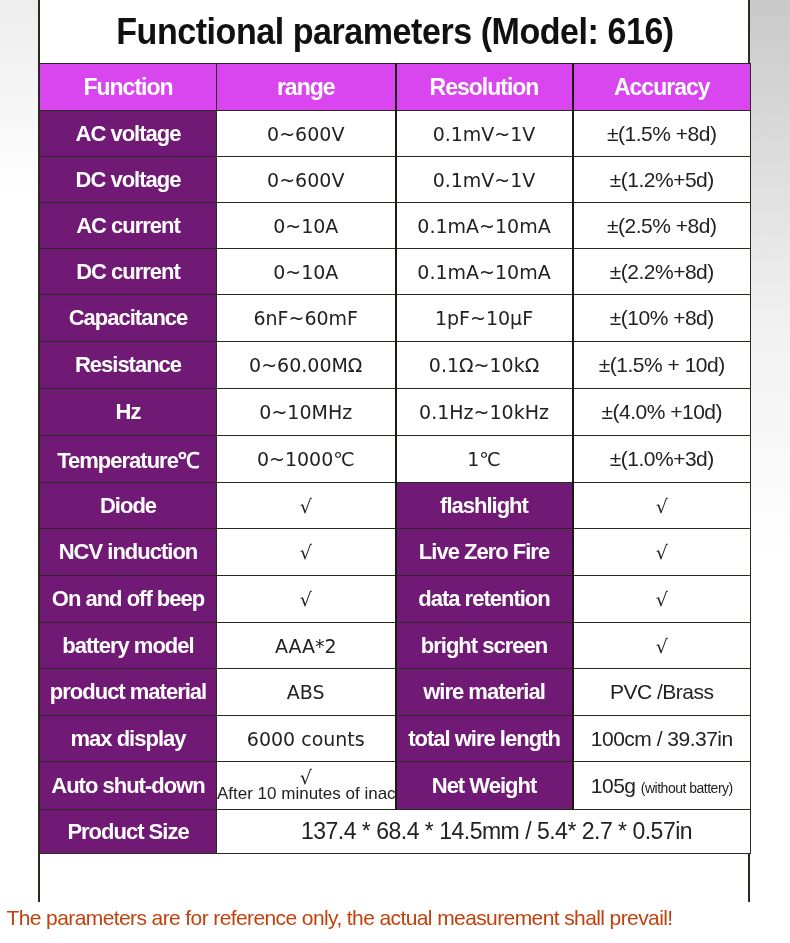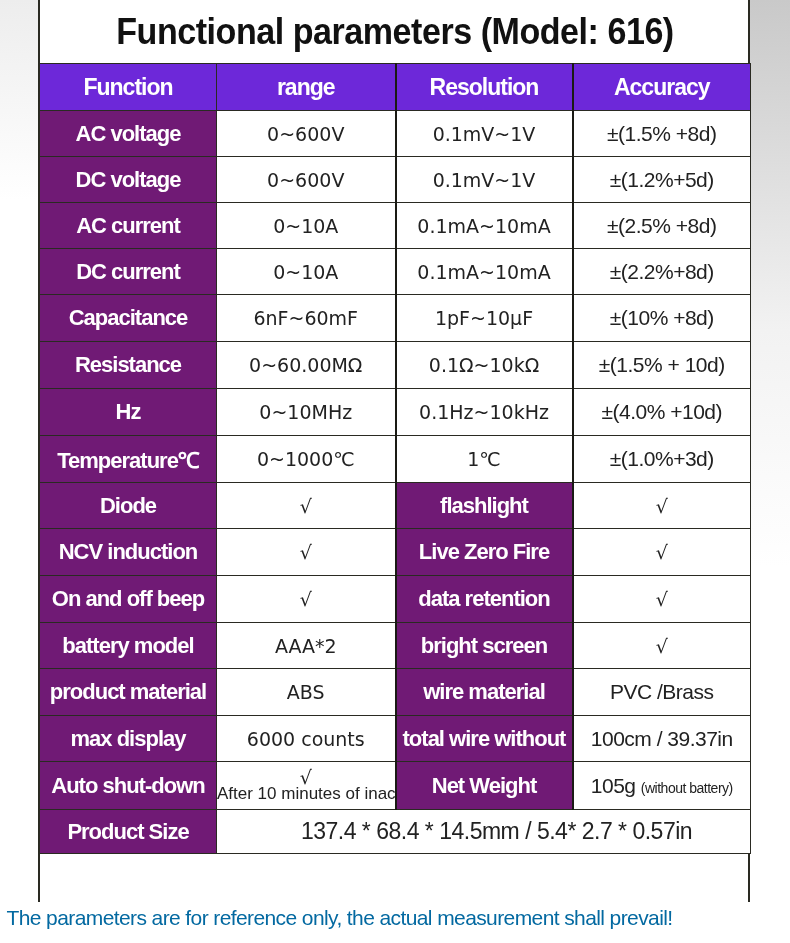--- a/index.html
+++ b/index.html
@@ -30,31 +30,31 @@
     transform:scaleX(0.92);
   }
   table.spec {
     position:absolute; left:39px; top:63px; width:711px;
     border-collapse:collapse; table-layout:fixed;
   }
   table.spec td {
     border:1px solid #2a2a22; padding:0; text-align:center;
     vertical-align:middle; overflow:hidden; white-space:nowrap;
   }
-  .hd { background:#6d28d9; color:#fff; font-weight:bold; font-size:23px; letter-spacing:-1px; }
+  .hd { background:#d946ef; color:#fff; font-weight:bold; font-size:23px; letter-spacing:-1px; }
   .lbl { background:#701a75; color:#fff; font-weight:bold; font-size:22px; letter-spacing:-1px; }
   .val { background:#fff; color:#222; font-family:"DejaVu Sans", sans-serif; font-size:19px; font-weight:normal; }
   .val.acc { font-family:"Liberation Sans", sans-serif; font-size:21px; letter-spacing:-0.5px; }
   .val .small { font-size:17px; display:block; margin-top:-2px; font-family:"Liberation Sans", sans-serif; }
   .val .note { font-size:14px;margin-top:48px; }
   .check { font-family:"DejaVu Sans", sans-serif; font-size:19px; }
   .thick-l { border-left:2px solid #1a1a14 !important; }
   .footer {
     position:absolute; left:0; top:906px; width:679px; text-align:center;
-    font-family:"Liberation Sans", sans-serif; font-size:21px; color:#0369a1;
+    font-family:"Liberation Sans", sans-serif; font-size:21px; color:#c2410c;
     letter-spacing:-0.6px;
   }
 </style>
 </head>
 <body>
 
 <div class="bg-fade"></div>
 <div class="bg-fade-left"></div>
 <div class="sheet"></div>
 
@@ -150,21 +150,21 @@
   </tr>
   <tr style="height:47px">
     <td class="lbl">product material</td>
     <td class="val">ABS</td>
     <td class="lbl thick-l">wire material</td>
     <td class="val acc thick-l">PVC /Brass</td>
   </tr>
   <tr style="height:46px">
     <td class="lbl">max display</td>
     <td class="val">6000 counts</td>
-    <td class="lbl thick-l">total wire without</td>
+    <td class="lbl thick-l">total wire length</td>
     <td class="val acc thick-l">100cm / 39.37in</td>
   </tr>
   <tr style="height:48px">
     <td class="lbl">Auto shut-down</td>
     <td class="val">
       <span class="check" style="display:block;line-height:18px">√</span>
       <span class="small">After 10 minutes of inactivity</span>
     </td>
     <td class="lbl thick-l">Net Weight</td>
     <td class="val acc thick-l">

